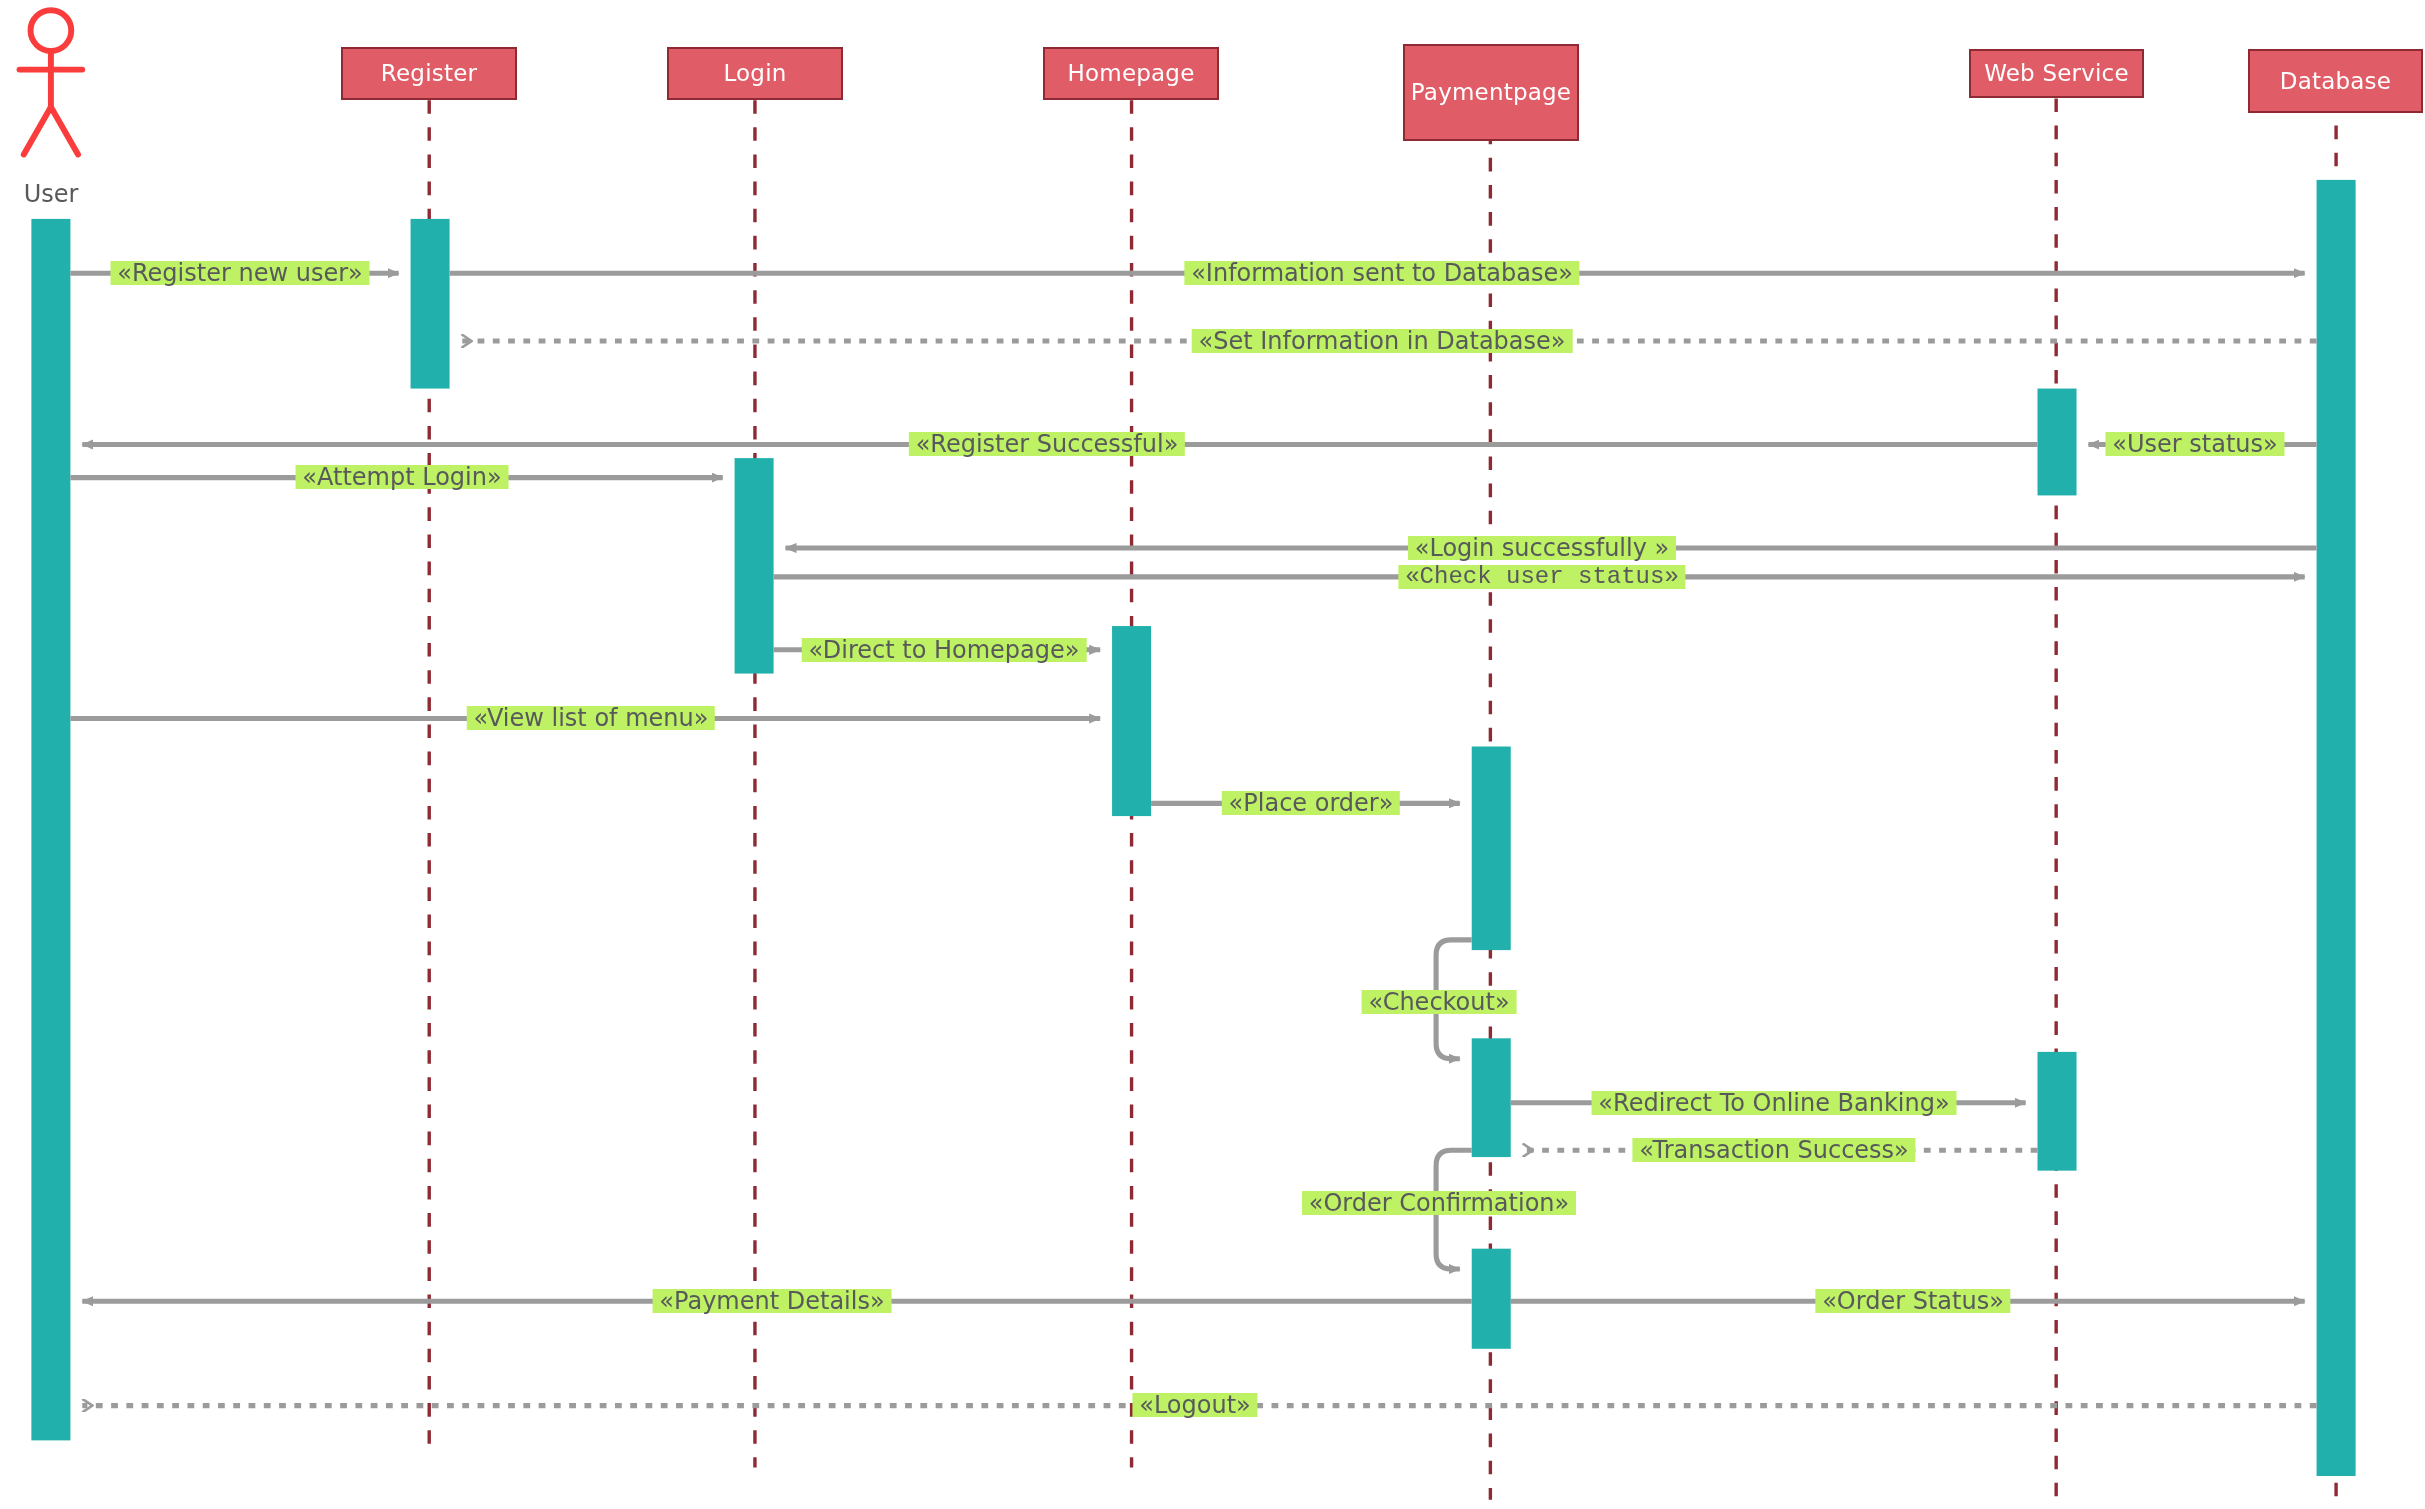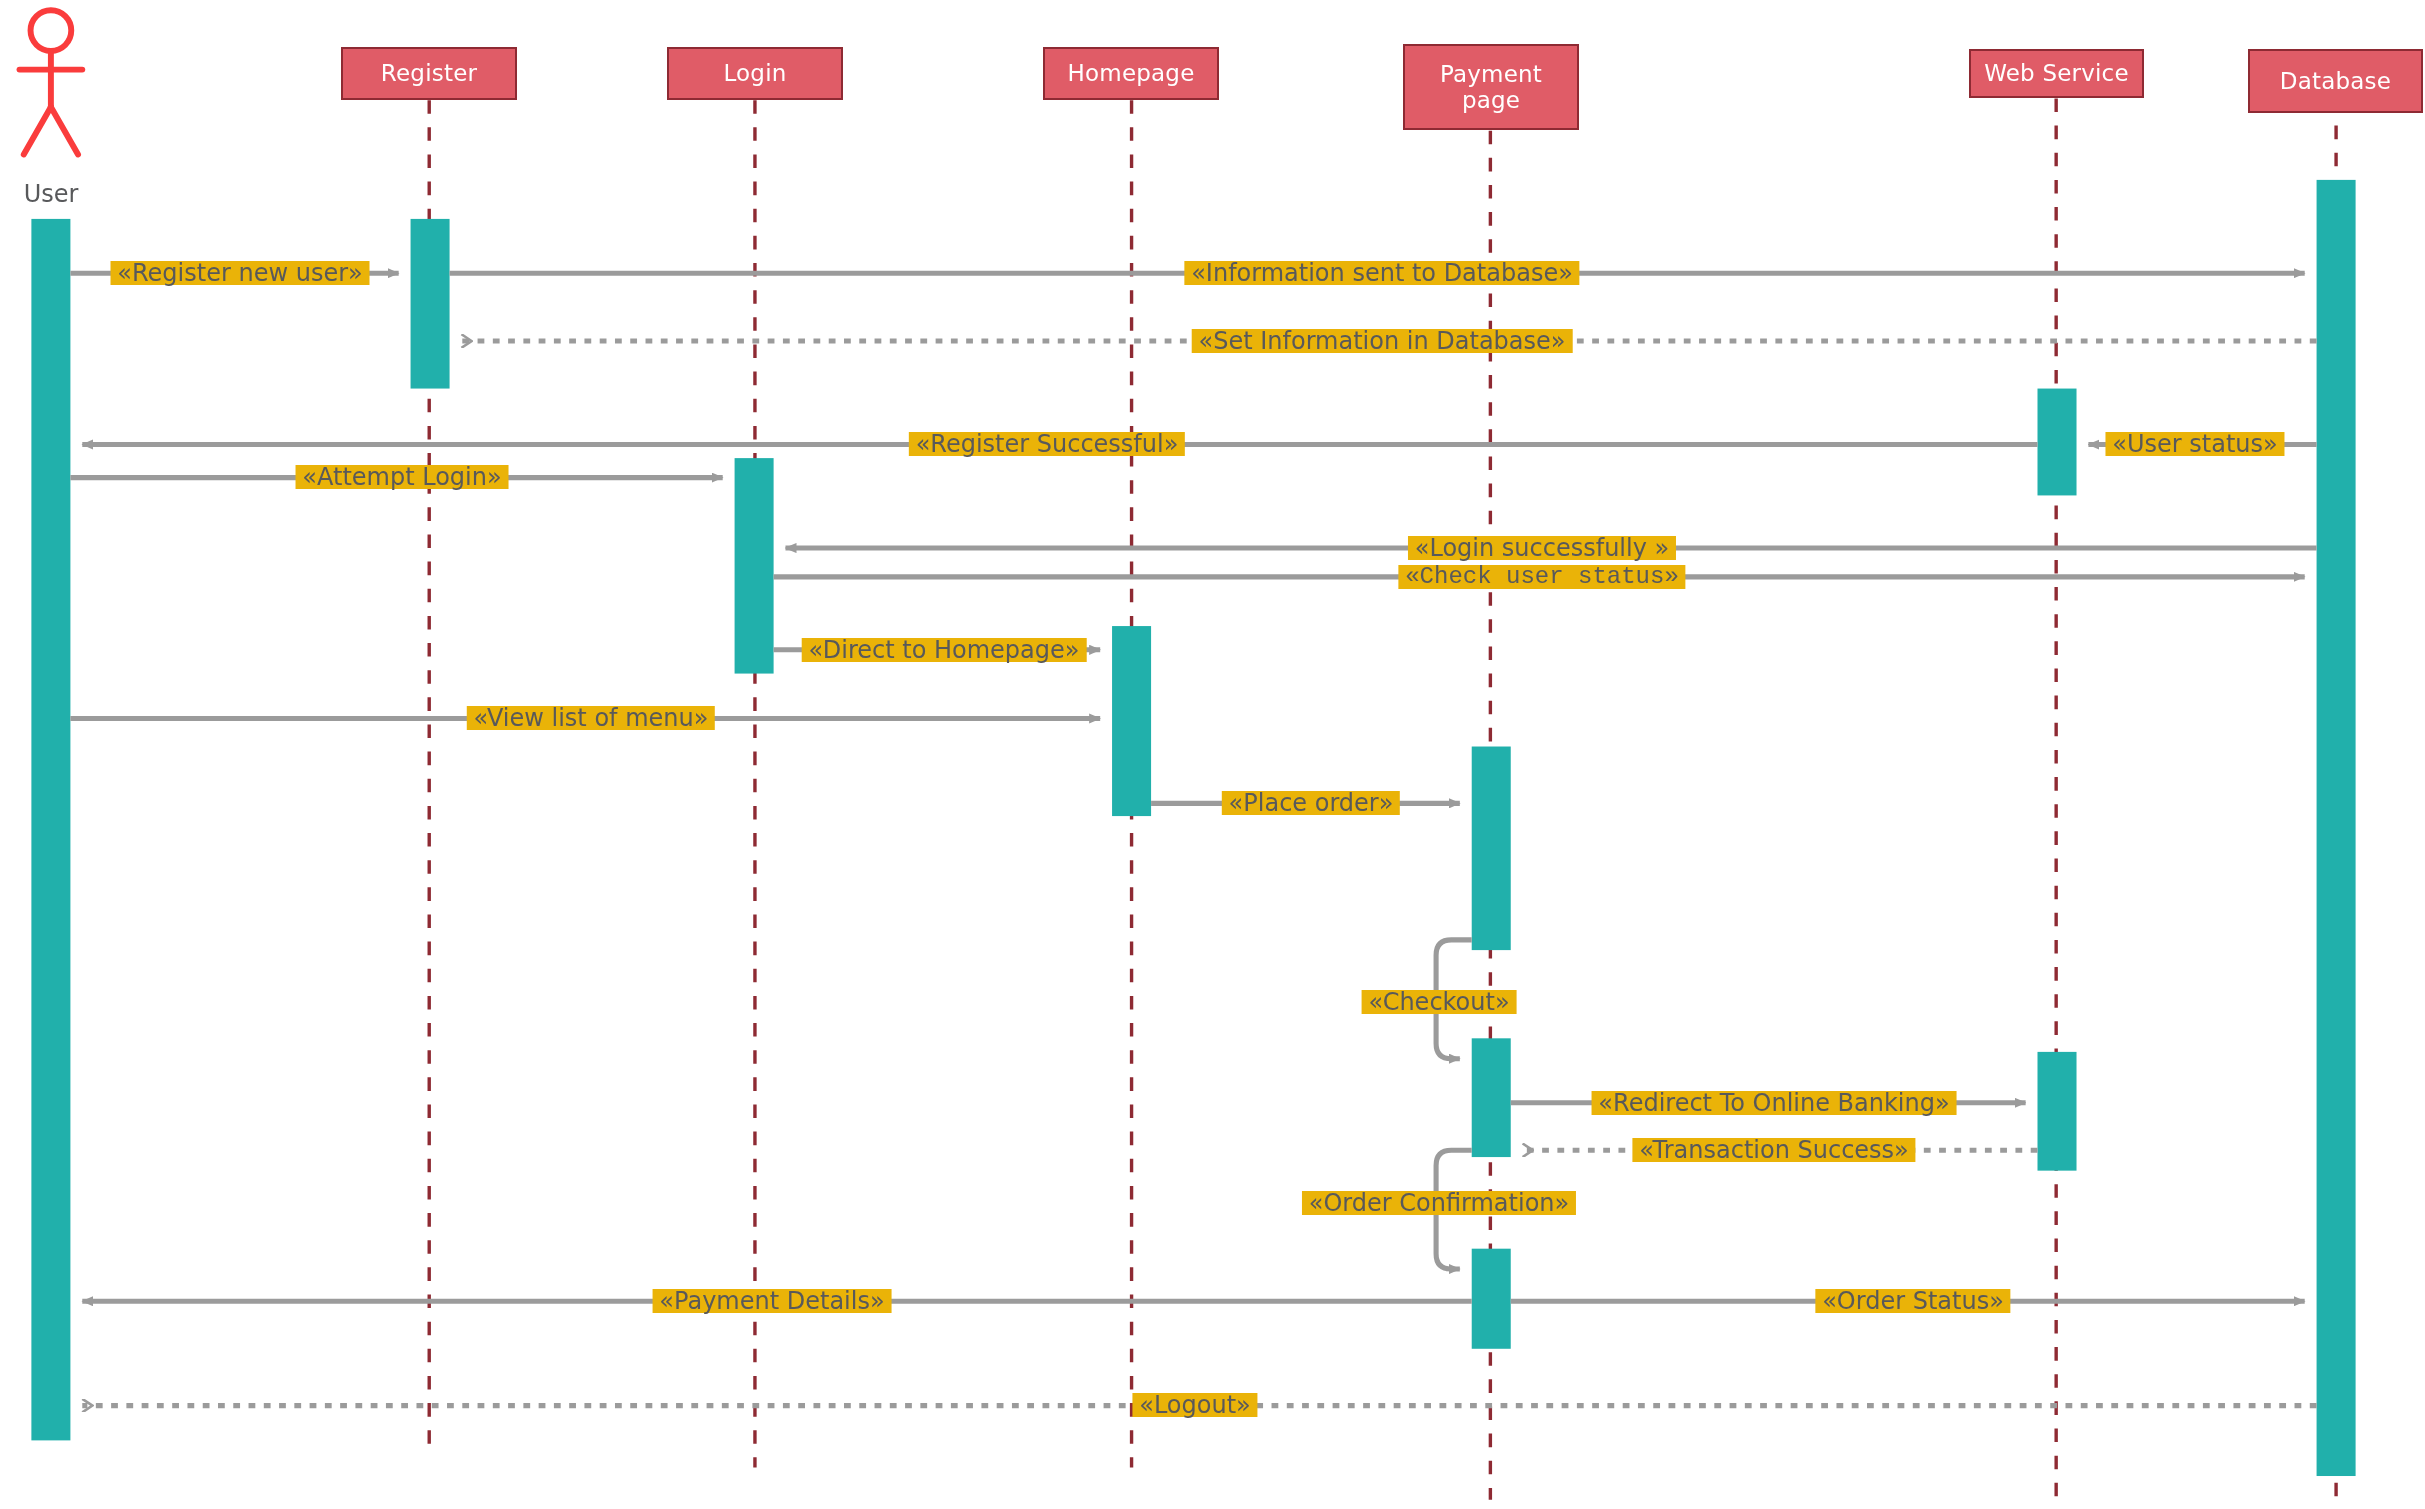--- a/index.html
+++ b/index.html
@@ -20,21 +20,21 @@
     align-items:center;
     justify-content:center;
     text-align:center;
     font-size:23px;
     line-height:1.15;
     letter-spacing:0.2px;
   }
   .msg-label{
     position:absolute;
     transform:translate(-50%,-50%);
-    background:#eab308;
+    background:#bef264;
     color:#58595b;
     font-size:24px;
     white-space:nowrap;
     padding:0 6.8px;
     line-height:1;
   }
   .actor-label{
     position:absolute;
     transform:translateX(-50%);
     color:#58595b;
@@ -114,21 +114,21 @@
   <div id="headers-layer">
       <div class="lifeline-header" style="left: 341px; top: 47px; width: 176px; height: 53px;">
         <span style="display: block;">Register</span>
       </div>
       <div class="lifeline-header" style="left: 667px; top: 47px; width: 176px; height: 53px;">
         <span style="display: block;">Login</span>
       </div>
       <div class="lifeline-header" style="left: 1043px; top: 47px; width: 176px; height: 53px;">
         <span style="display: block;">Homepage</span>
       </div>
-      <div class="lifeline-header" style="left: 1403px; top: 44px; width: 176px; height: 86px; flex-direction: column;">
+      <div class="lifeline-header" style="left: 1403px; top: 44px; width: 176px; height: 97px;">
         <span style="display: block;">Payment</span>
         <span style="display: block;">page</span>
       </div>
       <div class="lifeline-header" style="left: 1969px; top: 49px; width: 175px; height: 49px;">
         <span style="display: block;">Web Service</span>
       </div>
       <div class="lifeline-header" style="left: 2248px; top: 49px; width: 175px; height: 64px;">
         <span style="display: block;">Database</span>
       </div>
     </div>

